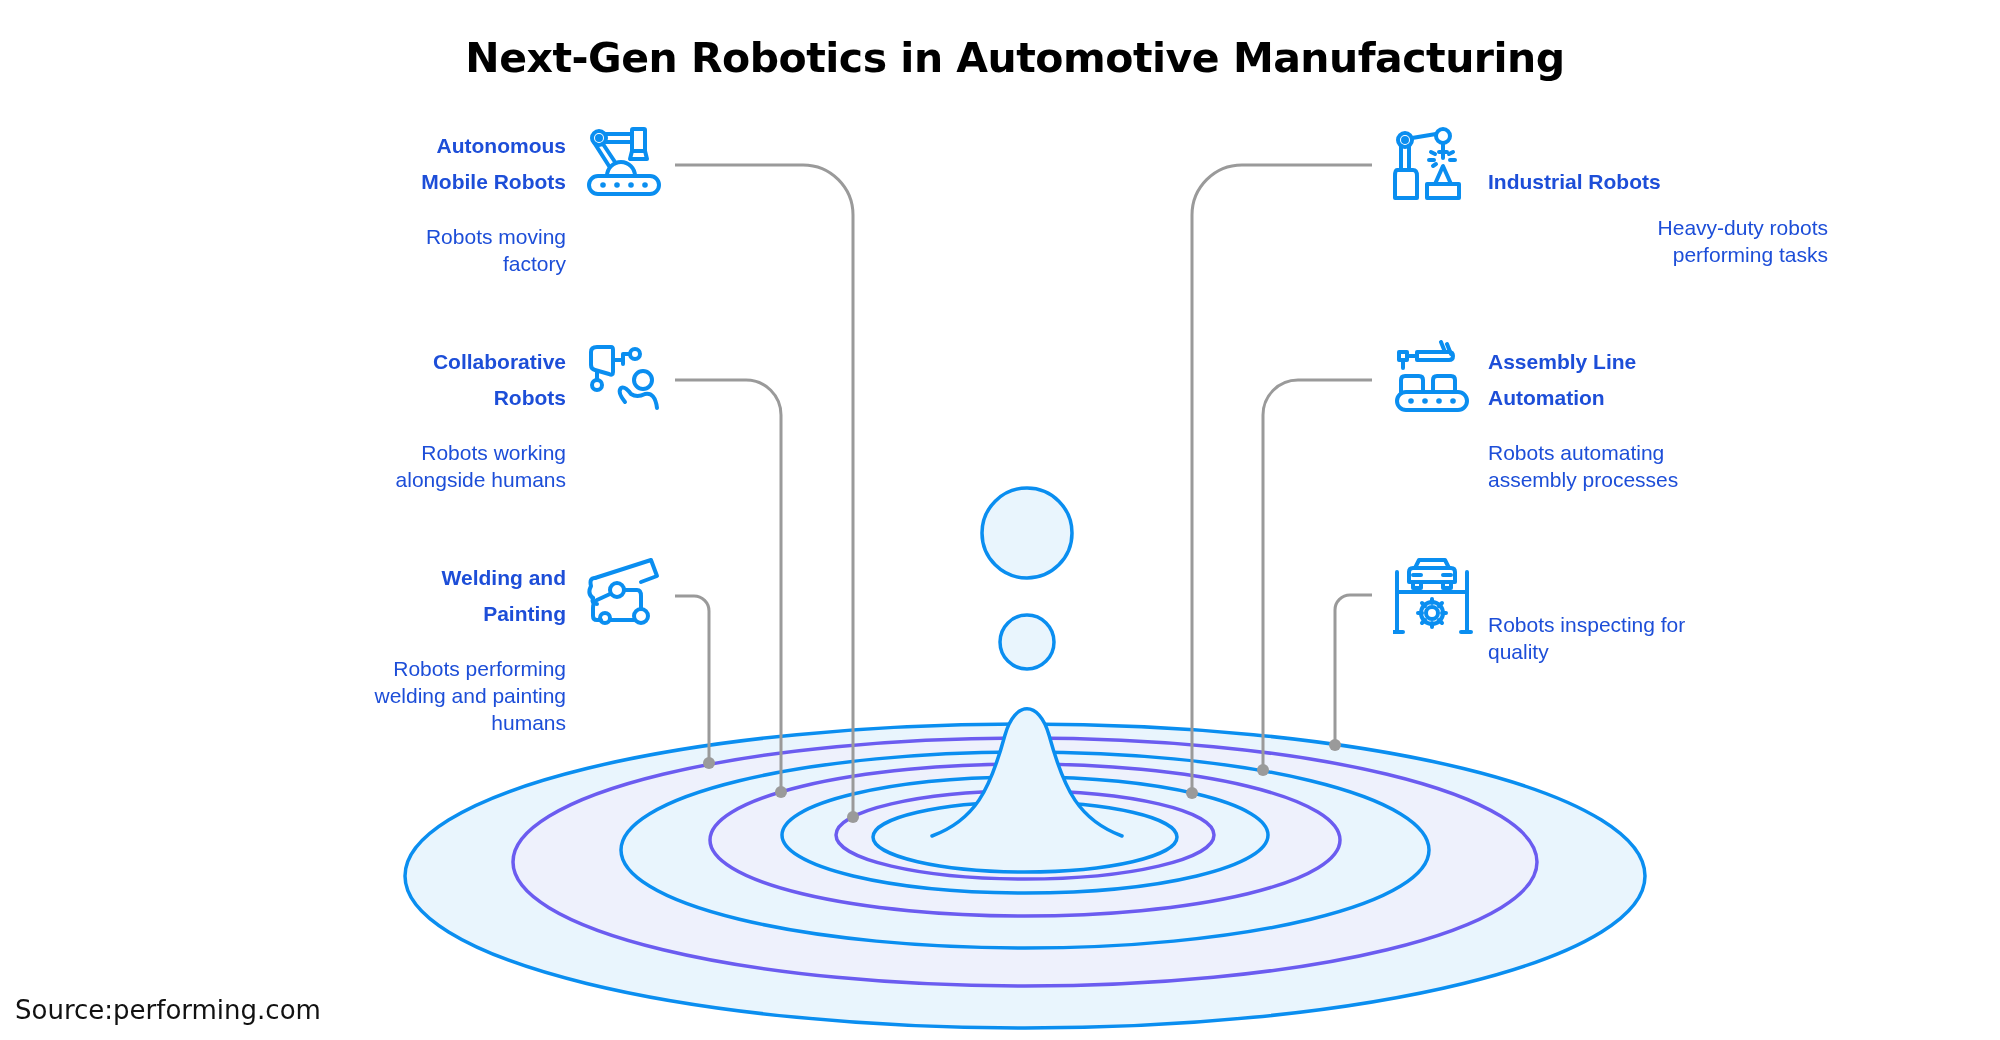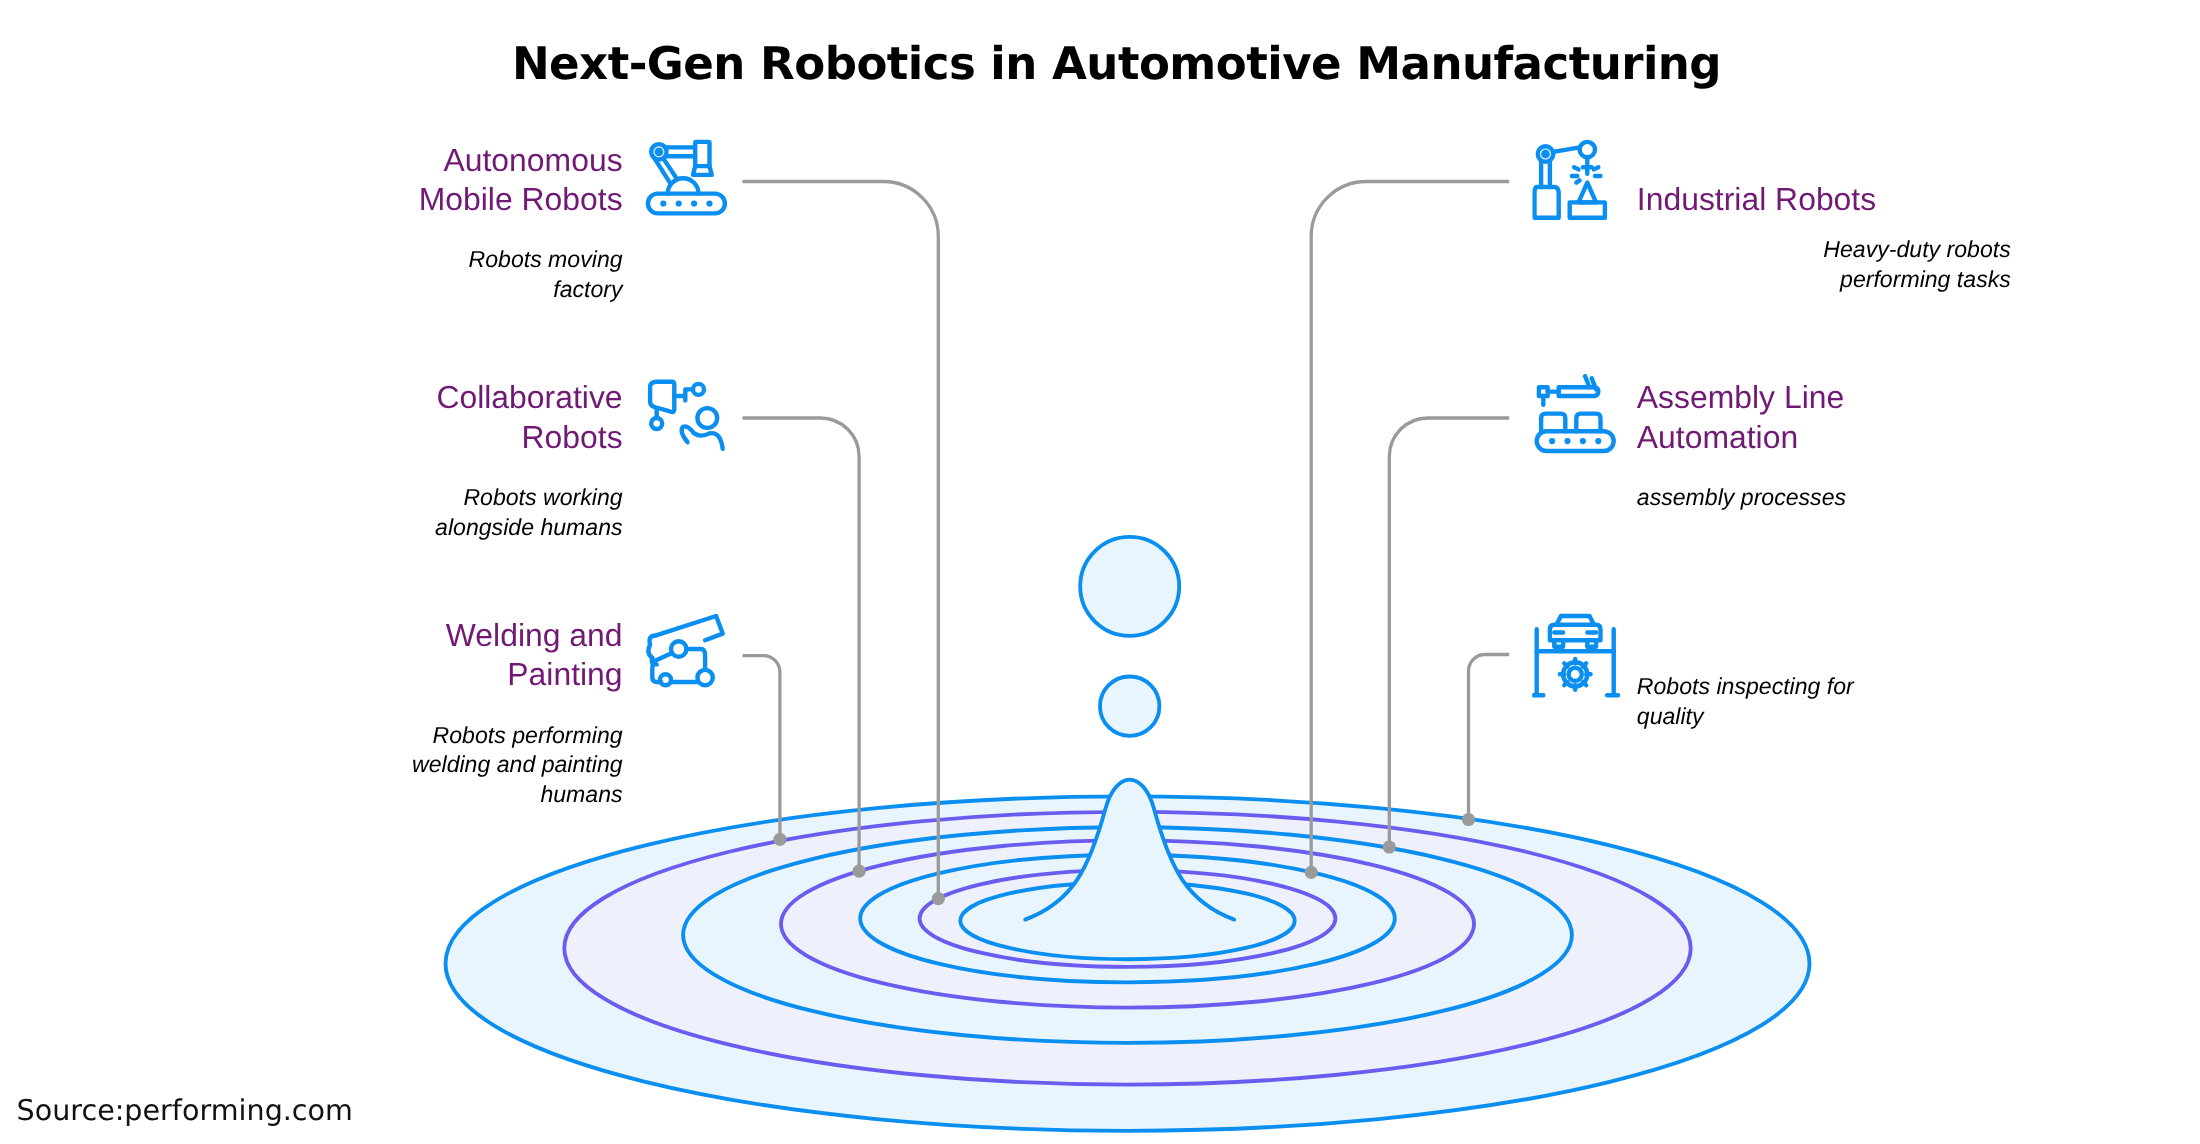--- a/index.html
+++ b/index.html
@@ -2,22 +2,22 @@
 <html><head>
 <meta charset="utf-8">
 <style>
   html, body { margin:0; padding:0; background:#ffffff; }
   body { width:2000px; height:1040px; position:relative; overflow:hidden; font-family:"Liberation Sans", "DejaVu Sans", sans-serif; }
   .title { position:absolute; left:0; width:2030px; top:34px; text-align:center; font-family:"DejaVu Sans", sans-serif; font-weight:bold; font-size:41px; color:#000; letter-spacing:-0.5px; }
   svg.art { position:absolute; left:0; top:0; }
   .item { position:absolute; width:340px; }
   .item.left { text-align:right; }
   .item.right { text-align:left; }
-  .item-title { font-size:29px; line-height:36px; color:#701a75; }
-  .item-desc { font-size:21px; line-height:27px; color:#000000; margin-top:23px;font-style:italic; }
+  .item-title { font-size:21px; line-height:36px; color:#1d4ed8;font-weight:bold; }
+  .item-desc { font-size:21px; line-height:27px; color:#1d4ed8; margin-top:23px; }
   .icon { position:absolute; width:80px; height:80px; }
   .source { position:absolute; left:15px; top:995px; font-family:"DejaVu Sans", sans-serif; font-size:26px; color:#111; }
 </style>
 </head>
 <body>
 
 <div class="title">Next-Gen Robotics in Automotive Manufacturing</div>
 
 <svg class="art" width="2000" height="1040" viewBox="0 0 2000 1040">
 
@@ -151,20 +151,21 @@
   <path d="M50 40 L42 58 H58 Z"></path>
   <path d="M34 58 H66 V72 H34 Z"></path>
 </svg>
 
 <div class="item right" style="left:1488px; top:344px;">
   <div class="item-title">
     <div>Assembly Line</div>
     <div>Automation</div>
   </div>
   <div class="item-desc">
+    <div>Robots automating</div>
     <div>assembly processes</div>
   </div>
 </div>
 <svg class="icon" style="left:1393px; top:340px;" viewBox="0 0 80 80" fill="none" stroke="#0a8ef0" stroke-width="4" stroke-linecap="round" stroke-linejoin="round">
   <rect x="6" y="12" width="8" height="8"></rect>
   <path d="M10 20 V28"></path>
   <path d="M14 16 H24"></path>
   <path d="M24 12 H56 Q60 12 60 16 Q60 20 56 20 H24 Z"></path>
   <path d="M52 12 L48 2 M58 14 L54 4"></path>
   <path d="M8 52 V40 Q8 36 12 36 H26 Q30 36 30 40 V52"></path>

